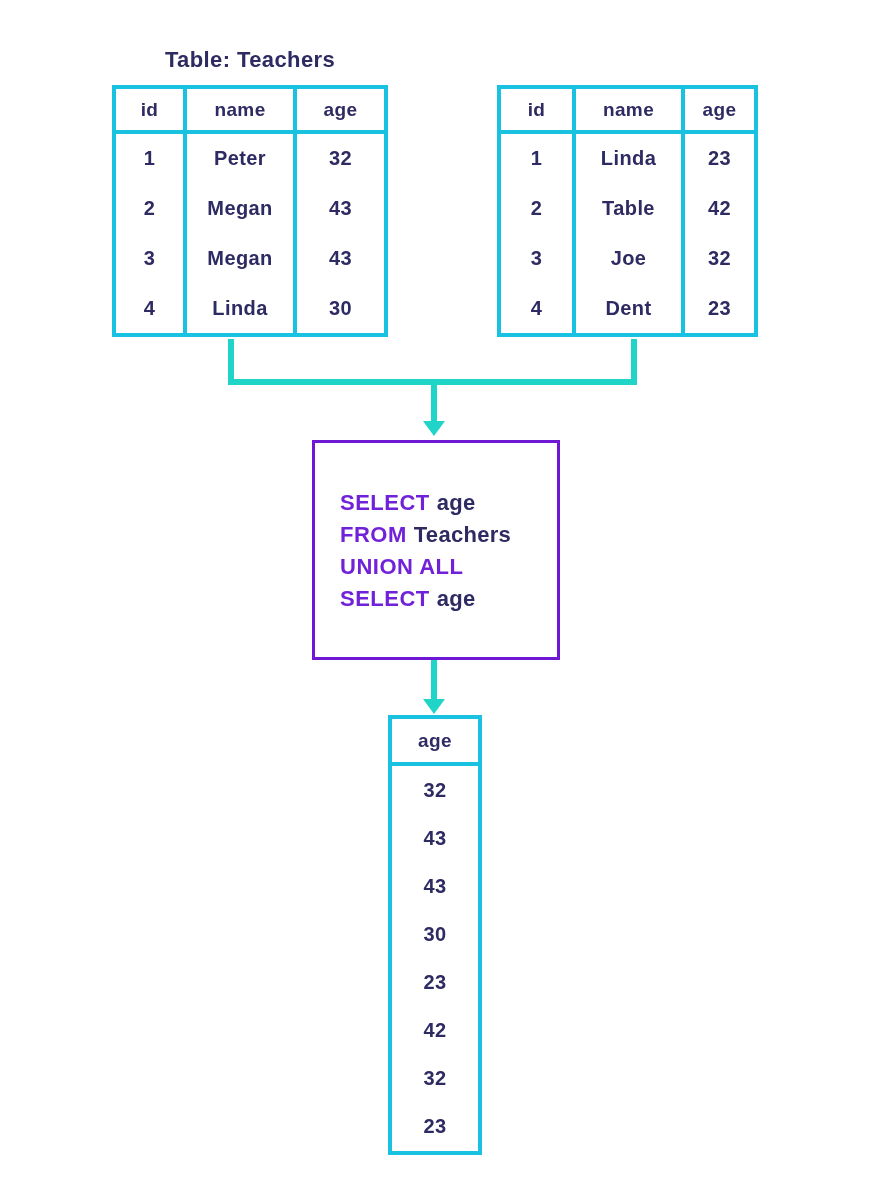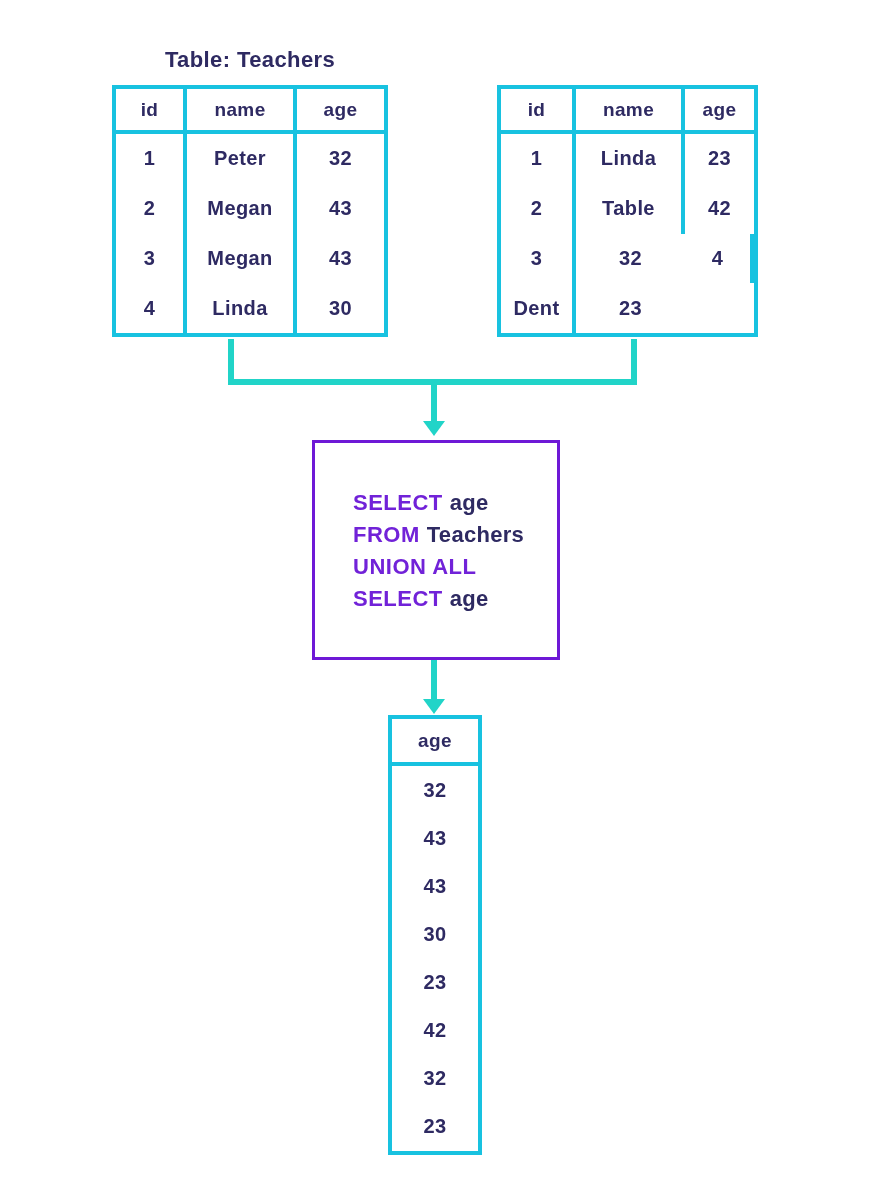--- a/index.html
+++ b/index.html
@@ -32,21 +32,21 @@
   .vline,.hline{position:absolute;background:var(--teal);}
   .arrowhead{
     position:absolute;width:0;height:0;
     border-left:11px solid transparent;border-right:11px solid transparent;
     border-top:15px solid var(--teal);
   }
   .sqlbox{
     position:absolute;left:312px;top:440px;width:248px;height:220px;
     border:3px solid var(--purple-border);box-sizing:border-box;
     display:flex;flex-direction:column;justify-content:center;
-    padding-left:38px;gap:9px;background:var(--bg);
+    padding-left:25px;gap:9px;background:var(--bg);
   }
   .sqlline{font-size:22px;line-height:23px;white-space:nowrap;}
   .kw{color:var(--purple);font-weight:800;letter-spacing:.5px;margin-right:7px;}
   .rest{color:var(--navy);font-weight:600;letter-spacing:.3px;}
 </style>
 </head>
 <body>
 
 <div class="canvas">
 
@@ -81,20 +81,21 @@
 
     <div class="cell cb">1</div>
     <div class="cell cb">Linda</div>
     <div class="cell">23</div>
 
     <div class="cell cb">2</div>
     <div class="cell cb">Table</div>
     <div class="cell">42</div>
 
     <div class="cell cb">3</div>
+    <div class="cell cb">Joe</div>
     <div class="cell">32</div>
 
     <div class="cell cb">4</div>
     <div class="cell cb">Dent</div>
     <div class="cell">23</div>
   </div>
 
   <div class="vline" style="left:228px;top:339px;width:6px;height:43px;"></div>
   <div class="vline" style="left:631px;top:339px;width:6px;height:43px;"></div>
   <div class="hline" style="left:228px;top:379px;width:409px;height:6px;"></div>

